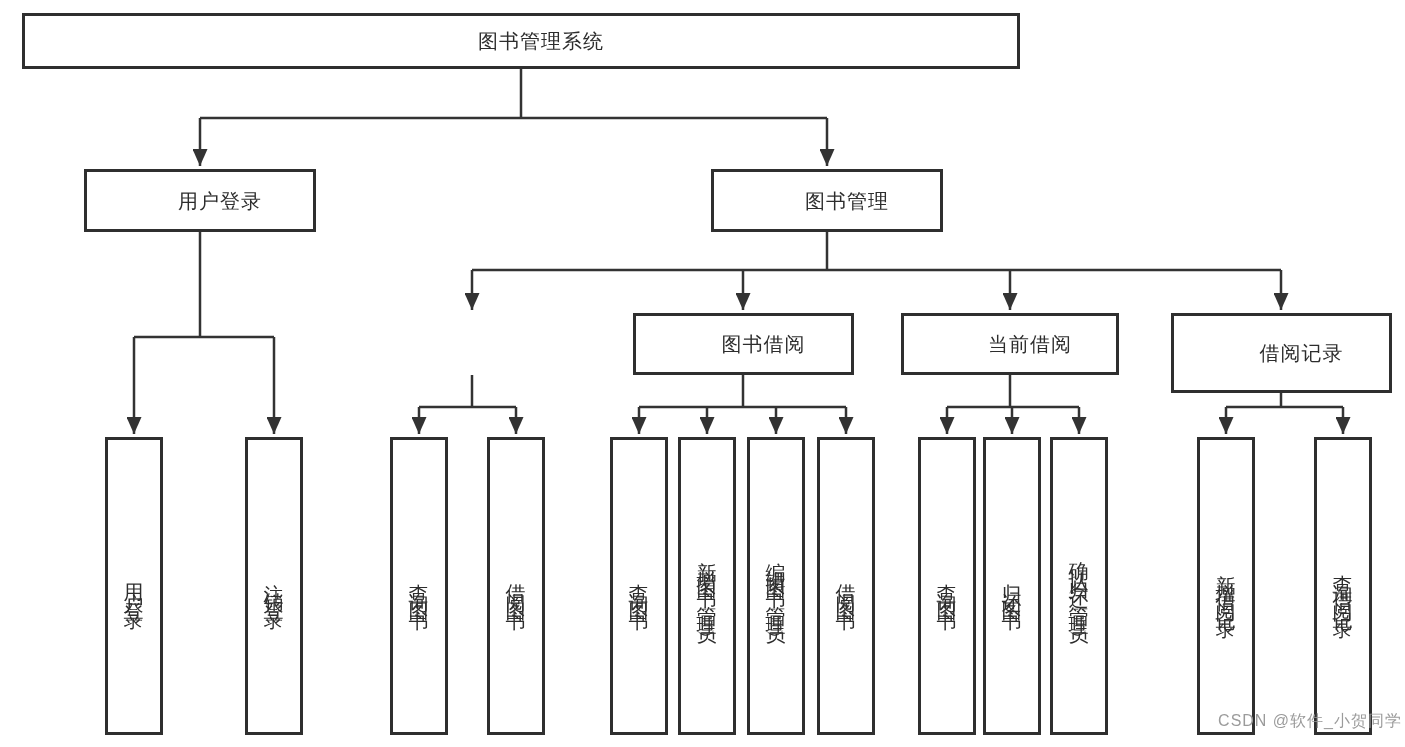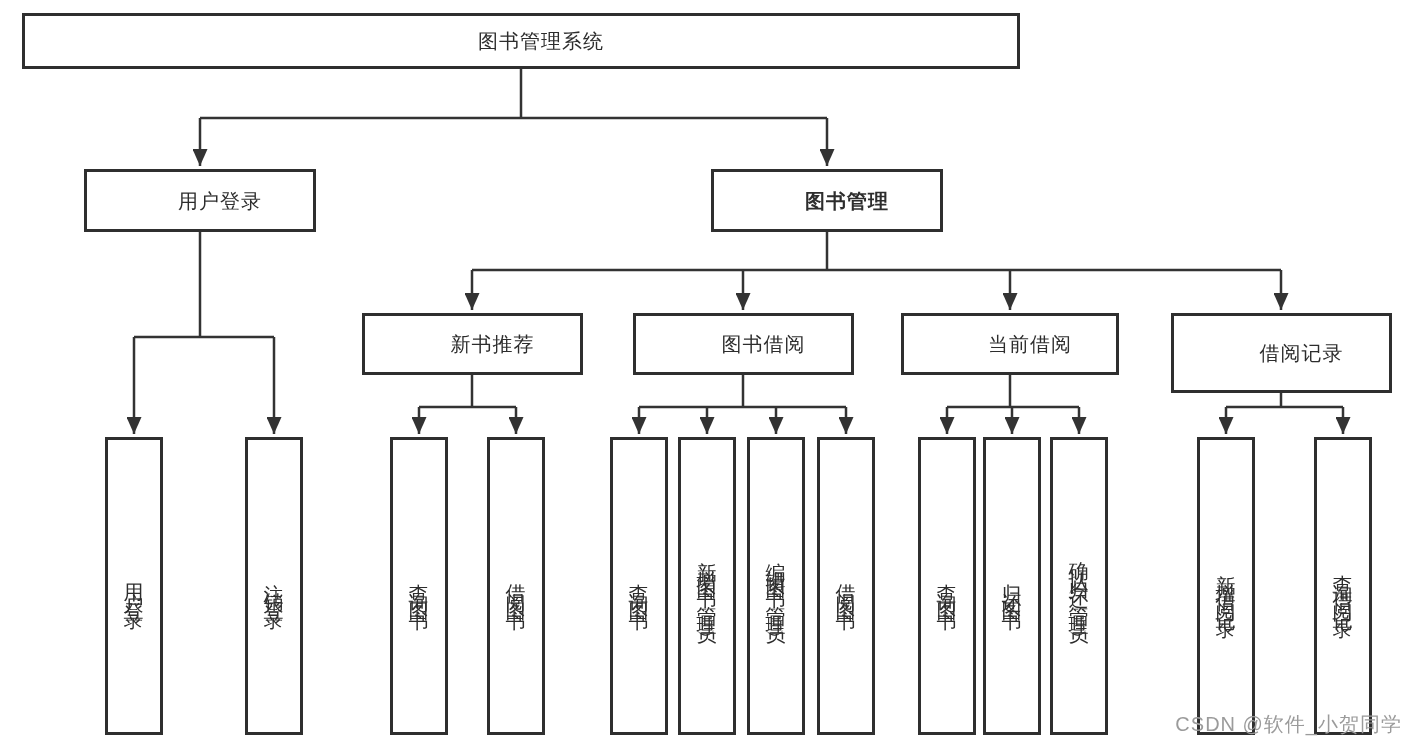--- a/index.html
+++ b/index.html
@@ -34,40 +34,40 @@
   .leaf {
     writing-mode: vertical-rl;
     text-orientation: mixed;
     letter-spacing: 9px;
     line-height: 1;
     padding: 6px 0;
   }
   
   .root  { left: 22px;   top: 13px;  width: 998px; height: 56px; }
   .l2a   { left: 84px;   top: 169px; width: 232px; height: 63px; }
-  .l2b   { left: 711px;  top: 169px; width: 232px; height: 63px; font-weight: bold; }
+  .l2b   { left: 711px;  top: 169px; width: 232px; height: 63px; }
   .l3a   { left: 362px;  top: 313px; width: 221px; height: 62px; }
   .l3b   { left: 633px;  top: 313px; width: 221px; height: 62px; }
   .l3c   { left: 901px;  top: 313px; width: 218px; height: 62px; }
   .l3d   { left: 1171px; top: 313px; width: 221px; height: 80px; }
   .lf    { top: 437px; width: 58px; height: 298px; }
   .lf1a  { left: 105px; }  .lf1b  { left: 245px; }
   .lf2a  { left: 390px; }  .lf2b  { left: 487px; }
   .lf3a  { left: 610px; }  .lf3b  { left: 678px; }
   .lf3c  { left: 747px; }  .lf3d  { left: 817px; }
   .lf4a  { left: 918px; }  .lf4b  { left: 983px; }
   .lf4c  { left: 1050px; }
   .lf5a  { left: 1197px; } .lf5b  { left: 1314px; }
   .watermark {
     position: absolute;
     left: 1150px;
     top: 711px;
     width: 252px;
     text-align: right;
-    font-size: 20px;
+    font-size: 16px;
     color: #9b9b9b;
     letter-spacing: 1px;
     white-space: nowrap;
   }
 </style>
 </head>
 <body>
 
 <div class="canvas">
 
@@ -119,21 +119,20 @@
       <line x1="1226" y1="407" x2="1226" y2="434" marker-end="url(#ah)"></line>
       <line x1="1343" y1="407" x2="1343" y2="434" marker-end="url(#ah)"></line>
     </g>
   </svg>
 
   <div class="box root">图书管理系统</div>
 
   <div class="box l2a">用户登录</div>
   <div class="box l2b">图书管理</div>
 
-  <div class="box l3a">新书推荐</div>
   <div class="box l3c">当前借阅</div>
   <div class="box l3b">图书借阅</div>
   <div class="box l3d">借阅记录</div>
 
   <div class="box leaf lf lf1a">用户登录</div>
   <div class="box leaf lf lf1b">注销登录</div>
 
   <div class="box leaf lf lf2a">查询图书</div>
   <div class="box leaf lf lf2b">借阅图书</div>
 

